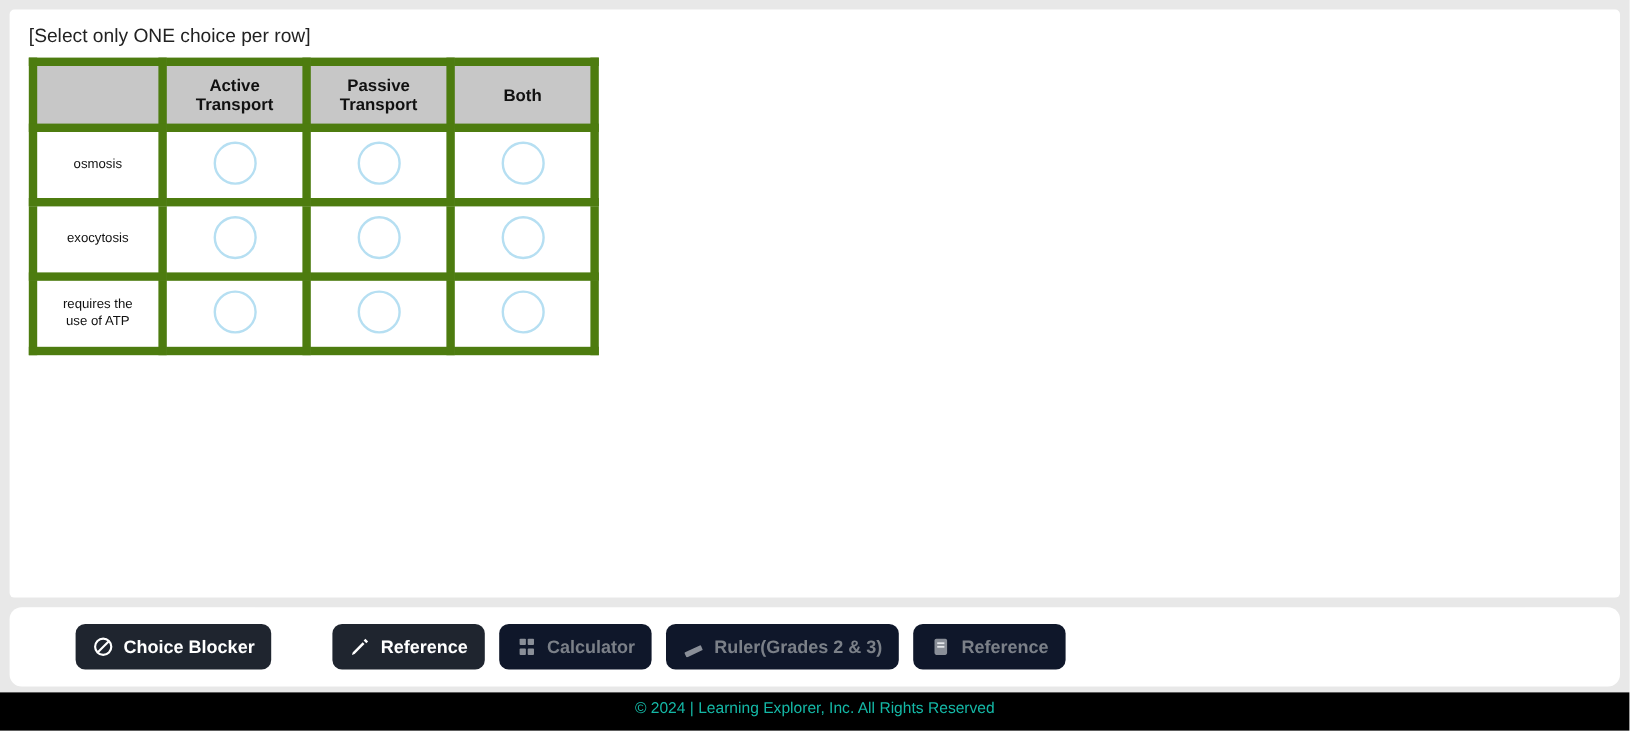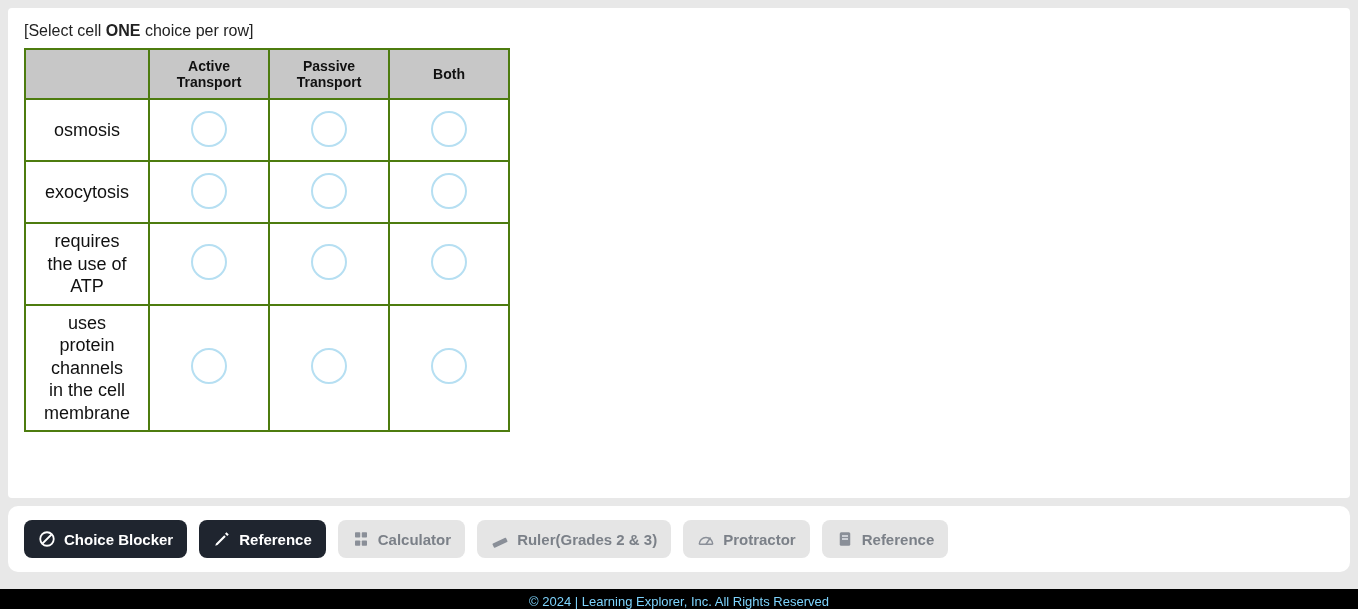--- a/index.html
+++ b/index.html
@@ -16,29 +16,29 @@
     margin: 8px 8px 0 8px;
     border-radius: 4px;
     padding: 14px 16px 16px 16px;
     height: 490px;
   }
   .instruction {
     font-size: 16px;
     color: #222;
     margin-bottom: 8px;
   }
-  .instruction .bold { font-weight: 700; }
+  .instruction .bold { font-weight: 400; }
 
   table.choice-table {
     border-collapse: collapse;
     border: 2px solid #333;
   }
   table.choice-table th,
   table.choice-table td {
-    border: 2px solid #4d7c0f;
+    border: 7px solid #4d7c0f;
     text-align: center;
     vertical-align: middle;
     font-size: 14px;
     color: #111;
   }
   table.choice-table th {
     background: #c7c7c7;
     font-weight: 700;
     padding: 8px 10px;
     height: 44px;
@@ -46,21 +46,21 @@
   table.choice-table th.corner {
     background: #c7c7c7;
     width: 108px;
   }
   table.choice-table th.col {
     width: 120px;
   }
   table.choice-table td.rowlabel {
     width: 108px;
     padding: 6px 18px;
-    font-size: 18px;
+    font-size: 11px;
     line-height: 1.25;
   }
   table.choice-table td.cell {
     width: 120px;
     height: 62px;
   }
   .radio-circle {
     width: 36px;
     height: 36px;
     border: 2px solid #b6dff2;
@@ -87,53 +87,54 @@
     padding: 10px 14px;
     font-size: 15px;
     font-weight: 600;
     border: none;
     cursor: pointer;
     white-space: nowrap;
   }
   .tool-btn.dark {
     background: #1f252f;
     color: #fff;
+    margin-left: 39px;
   }
   .tool-btn.light {
-    background: #e5e5e5;
+    background: #0f172a;
     color: #7b8088;
   }
   .tool-btn .icon {
     display: inline-flex;
     width: 18px;
     height: 18px;
     align-items: center;
     justify-content: center;
   }
   .tool-btn .icon svg { display: block; }
 
   .footer-bar {
     position: absolute;
     left: 0; right: 0; bottom: 0;
-    height: 20px;
+    height: 32px;
     background: #000;
-    color: #7dd3fc;
+    color: #14b8a6;
     font-size: 13px;
     text-align: center;
     line-height: 14px;
     padding-top: 6px;
     overflow: hidden;
   }
 </style>
 </head>
 <body>
 
 <div class="content-card">
   <p class="instruction">
-    <span>[Select cell </span><span class="bold">ONE</span><span> choice per row]</span>
+    <span>[Select only </span><span class="bold">ONE</span><span> choice per row]</span>
   </p>
 
   <table class="choice-table">
     <thead>
       <tr>
         <th class="corner"></th>
         <th class="col">Active Transport</th>
         <th class="col">Passive Transport</th>
         <th class="col">Both</th>
       </tr>
@@ -146,26 +147,20 @@
         <td class="cell"><span class="radio-circle"></span></td>
       </tr>
       <tr>
         <td class="rowlabel">exocytosis</td>
         <td class="cell"><span class="radio-circle"></span></td>
         <td class="cell"><span class="radio-circle"></span></td>
         <td class="cell"><span class="radio-circle"></span></td>
       </tr>
       <tr>
         <td class="rowlabel">requires the use of ATP</td>
-        <td class="cell"><span class="radio-circle"></span></td>
-        <td class="cell"><span class="radio-circle"></span></td>
-        <td class="cell"><span class="radio-circle"></span></td>
-      </tr>
-      <tr>
-        <td class="rowlabel">uses protein channels in the cell membrane</td>
         <td class="cell"><span class="radio-circle"></span></td>
         <td class="cell"><span class="radio-circle"></span></td>
         <td class="cell"><span class="radio-circle"></span></td>
       </tr>
     </tbody>
   </table>
 </div>
 
 <div class="toolbar-card">
 
@@ -204,30 +199,20 @@
 
   <button class="tool-btn light">
     <span class="icon">
       <svg viewBox="0 0 24 24" width="18" height="18" fill="#8a8f98">
         <rect x="2" y="14" width="20" height="6" rx="1" transform="rotate(-25 12 17)"></rect>
       </svg>
     </span>
     <span>Ruler(Grades 2 &amp; 3)</span>
   </button>
 
-  <button class="tool-btn light">
-    <span class="icon">
-      <svg viewBox="0 0 24 24" width="18" height="18" fill="none" stroke="#8a8f98" stroke-width="2">
-        <path d="M3 19h18"></path>
-          <path d="M3 19a9 9 0 0 1 18 0"></path>
-        <line x1="12" y1="19" x2="18" y2="10"></line>
-      </svg>
-    </span>
-    <span>Protractor</span>
-  </button>
 
   <button class="tool-btn light">
     <span class="icon">
       <svg viewBox="0 0 24 24" width="18" height="18" fill="#8a8f98">
         <rect x="5" y="3" width="14" height="18" rx="2"></rect>
         <rect x="8" y="7" width="8" height="2" fill="#e5e7eb"></rect>
         <rect x="8" y="11" width="8" height="2" fill="#e5e7eb"></rect>
       </svg>
     </span>
     <span>Reference</span>

